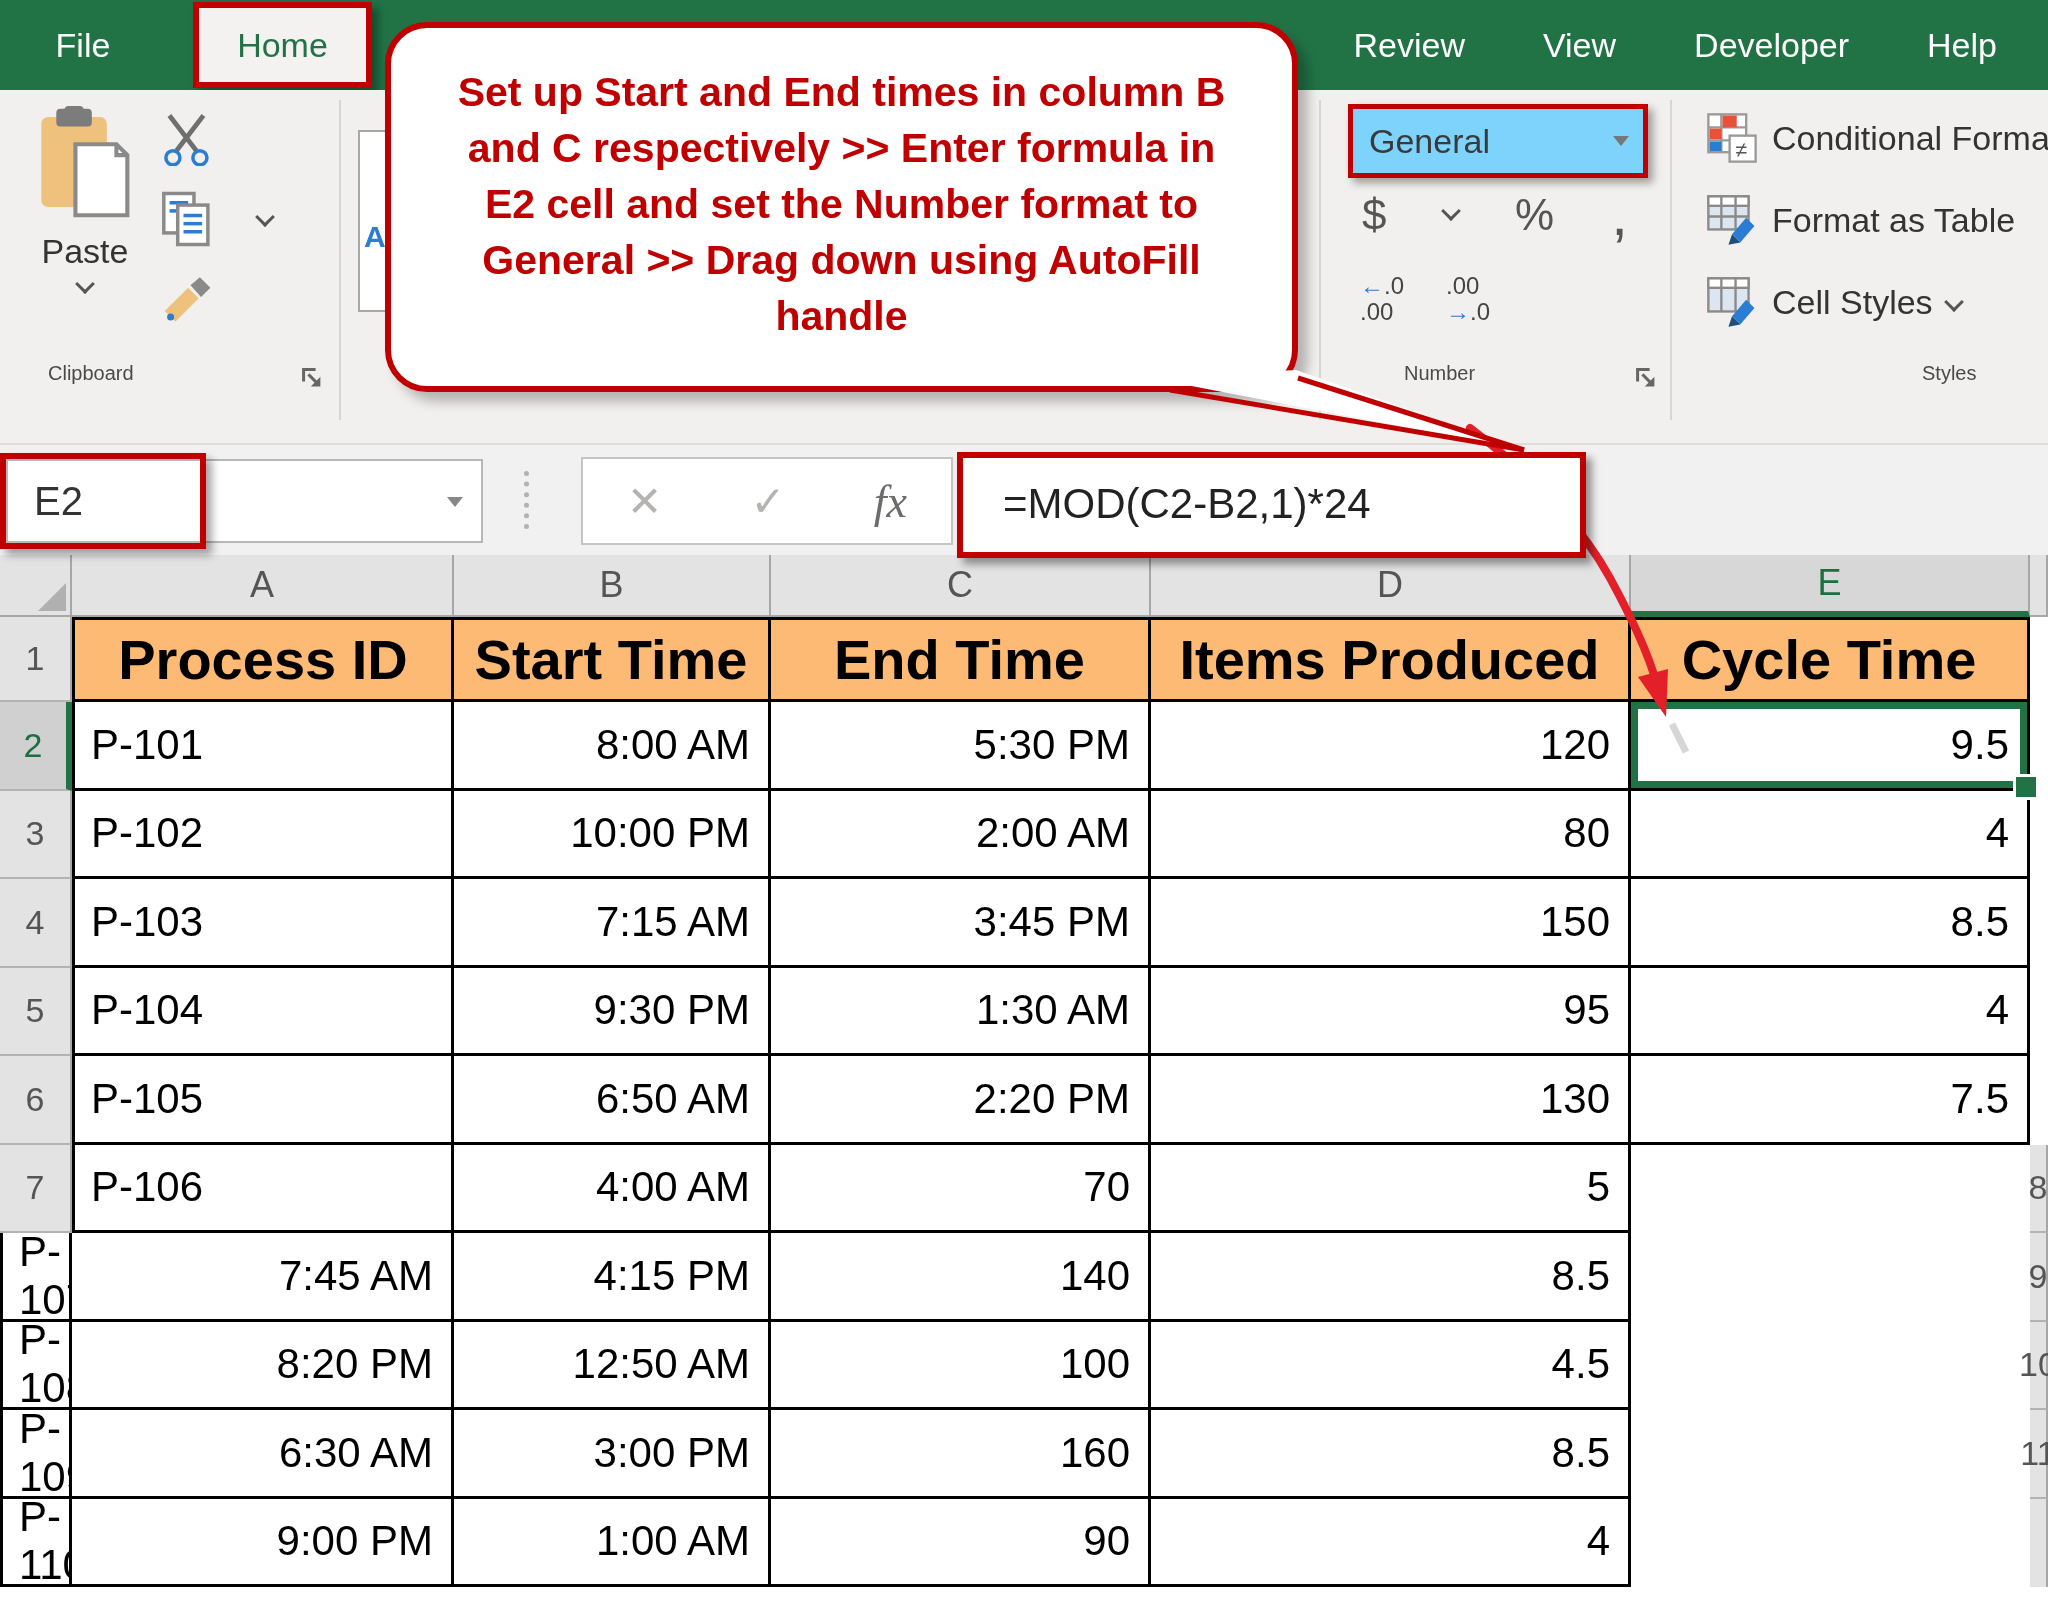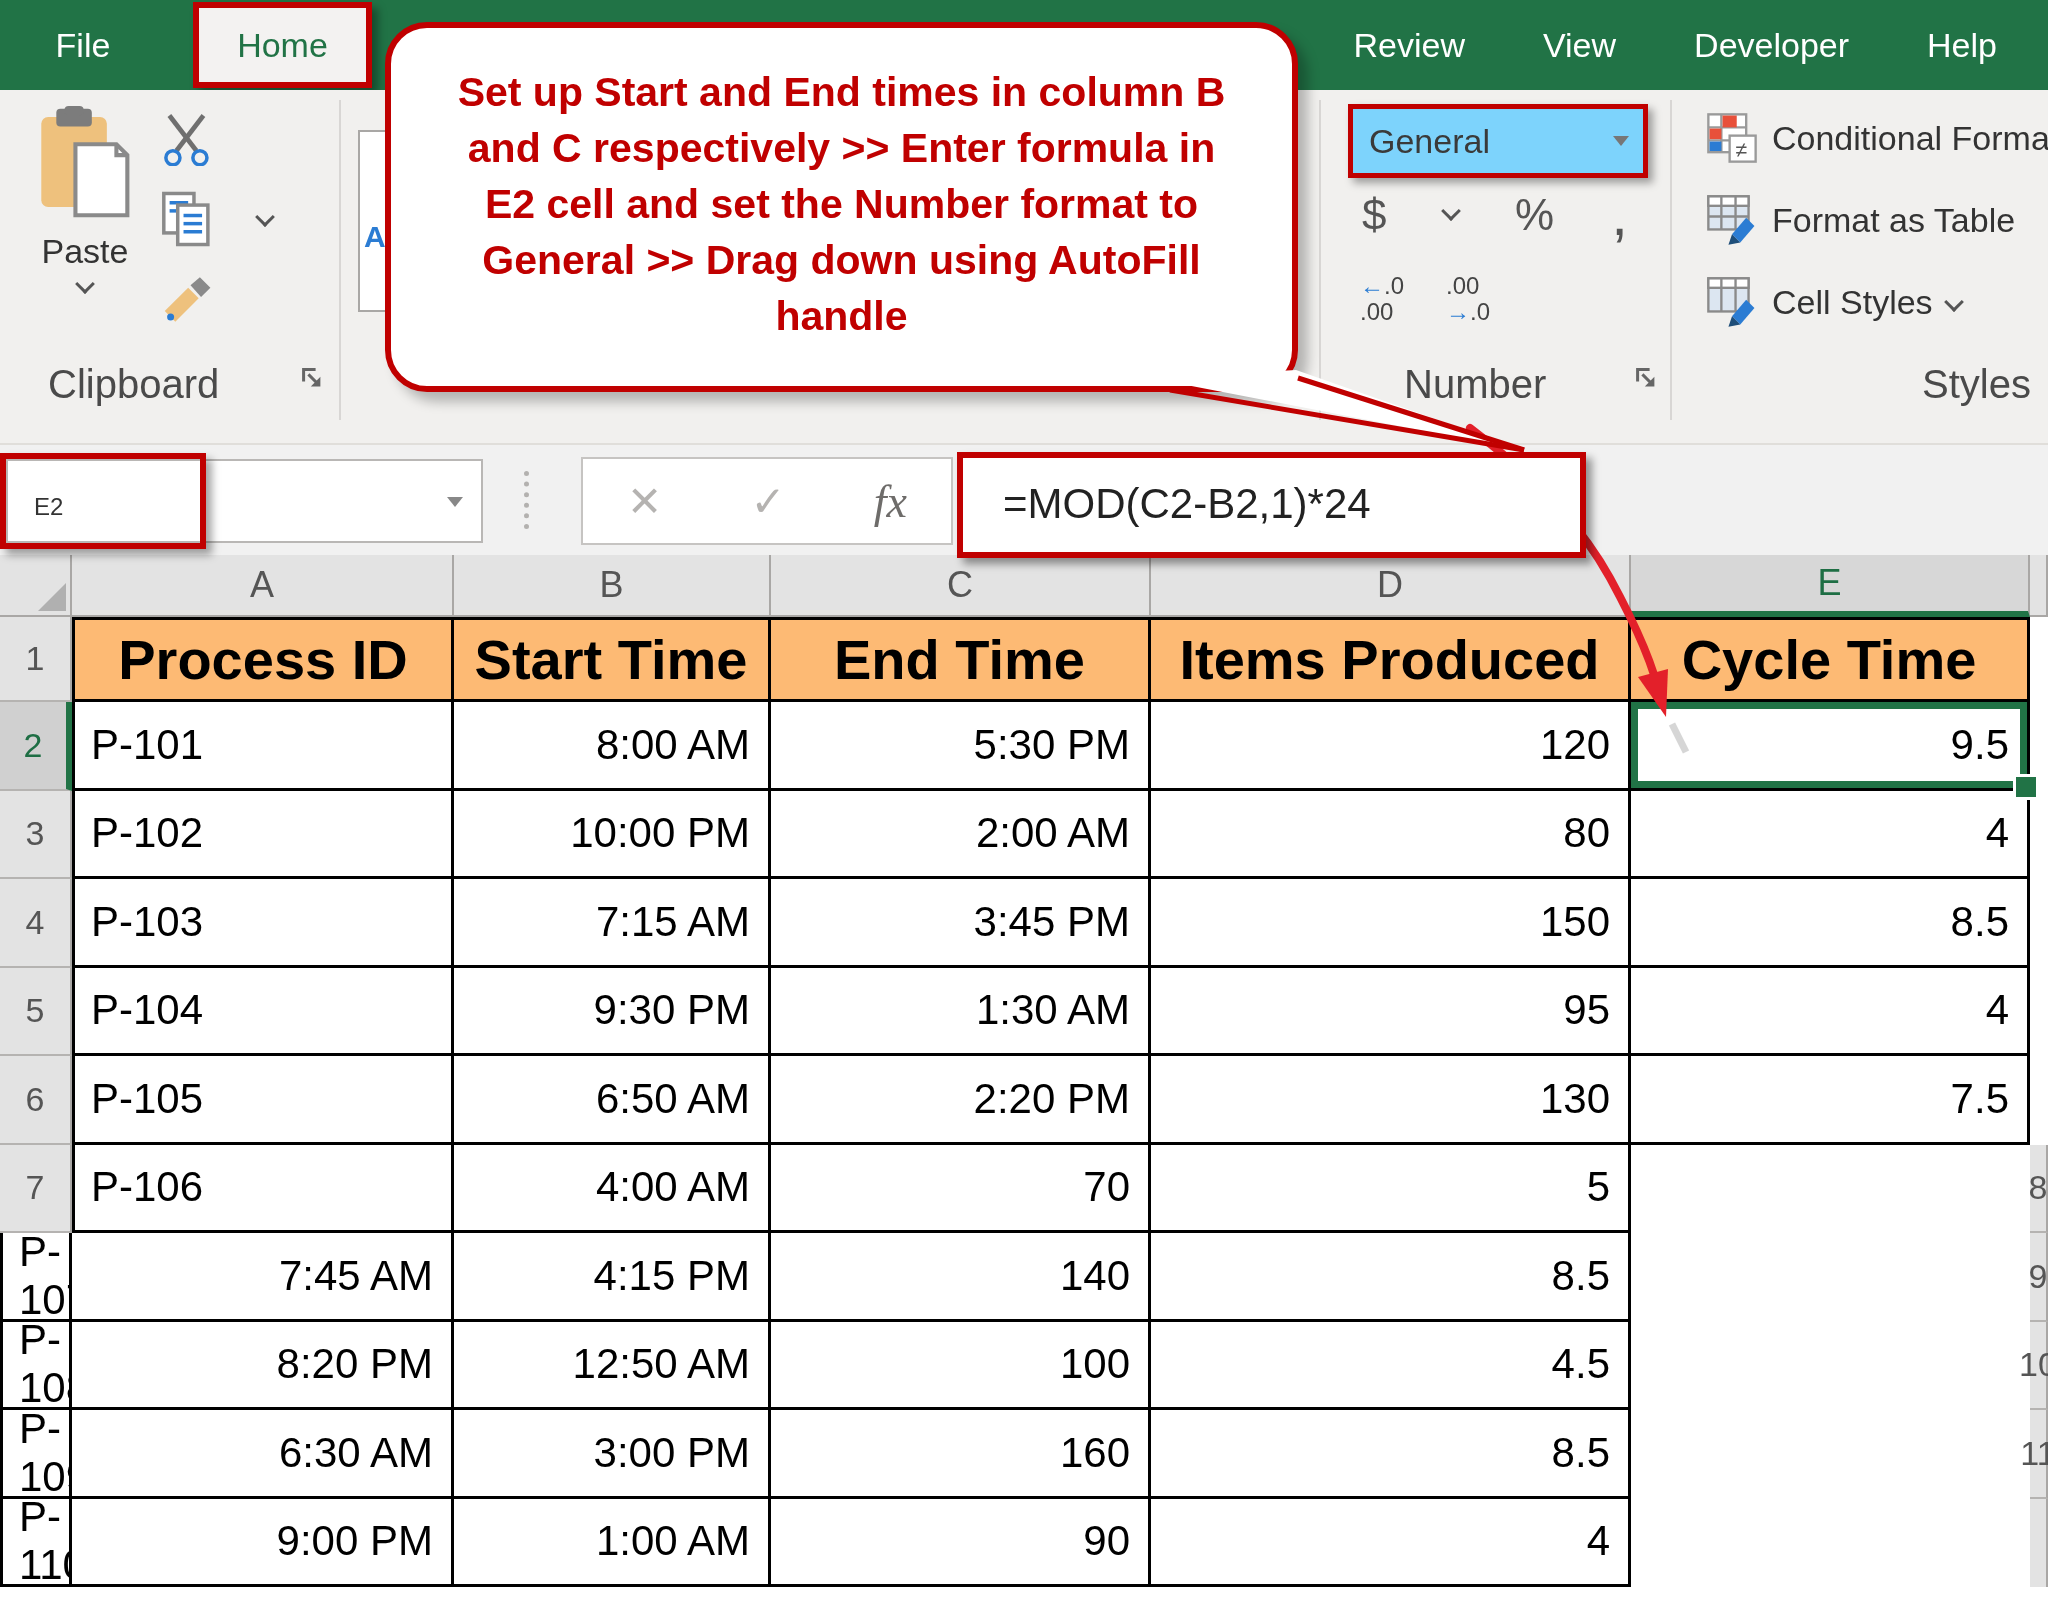--- a/index.html
+++ b/index.html
@@ -12,21 +12,21 @@
   .tab-file{position:absolute;left:28px;top:0;width:110px;}
   .tab-home{position:absolute;left:193px;top:2px;width:179px;height:86px;box-sizing:border-box;
     background:#f3f2f1;color:#217346;border:6px solid #c00000;display:flex;align-items:center;
     justify-content:center;font-size:34px;box-shadow:6px 6px 8px rgba(0,0,0,.35);}
   .tabs-right{position:absolute;right:51px;top:0;height:90px;display:flex;gap:78px;align-items:flex-start;}
 
   
   .ribbon{position:absolute;left:0;top:90px;width:2048px;height:353px;background:#f1f0ee;
     border-bottom:2px solid #e0deda;}
   .vdiv{position:absolute;top:10px;height:320px;width:2px;background:#d8d6d4;}
-  .grplabel{position:absolute;font-size:40px;color:#4a4a4a;}
+  .grplabel{position:absolute;font-size:20px;color:#4a4a4a;}
   .launcher{position:absolute;width:24px;height:24px;}
 
   .paste-btn{position:absolute;left:30px;top:16px;width:110px;text-align:center;}
   .paste-label{font-size:34px;color:#333;margin-top:10px;}
   .chev{display:inline-block;width:11px;height:11px;border-right:3px solid #555;
     border-bottom:3px solid #555;transform:rotate(45deg);}
   .mini{position:absolute;}
 
   .font-fragment{position:absolute;left:358px;top:40px;width:34px;height:178px;background:#fff;
     border:2px solid #a9a7a5;}
@@ -43,21 +43,21 @@
   .decrow{position:absolute;left:1360px;top:183px;display:flex;gap:42px;font-size:24px;color:#444;line-height:26px;}
   .decrow .blue{color:#2b7cd3;font-weight:bold;}
 
   .stylesrow{position:absolute;display:flex;align-items:center;gap:14px;font-size:34px;color:#333;white-space:nowrap;}
 
   
   .fbar{position:absolute;left:0;top:443px;width:2048px;height:112px;background:#f1f1f1;
     border-top:2px solid #e0deda;box-sizing:border-box;}
   .namebox{position:absolute;left:6px;top:14px;width:477px;height:84px;box-sizing:border-box;
     background:#fff;border:2px solid #b9b7b5;}
-  .namebox .nv{position:absolute;left:26px;top:6px;line-height:80px;font-size:24px;color:#333;}
+  .namebox .nv{position:absolute;left:26px;top:0;line-height:80px;font-size:40px;color:#333;}
   .namebox .tri{position:absolute;right:18px;top:36px;border-top-color:#888;}
   .name-red{position:absolute;left:0;top:8px;width:206px;height:96px;box-sizing:border-box;
     border:6px solid #c00000;z-index:25;box-shadow:6px 6px 8px rgba(0,0,0,.35);}
   .dotsep{position:absolute;left:524px;top:26px;height:58px;border-left:5px dotted #b3b1af;}
   .fxbox{position:absolute;left:581px;top:12px;width:372px;height:88px;box-sizing:border-box;
     background:#fff;border:2px solid #c6c4c2;display:flex;align-items:center;justify-content:space-around;}
   .fxbox .xg{font-size:42px;color:#b5b3b1;}
   .fxbox .fx{font-size:46px;color:#6e6c6a;font-family:"Liberation Serif",serif;font-style:italic;}
   .formula-red{position:absolute;left:957px;top:7px;width:629px;height:106px;box-sizing:border-box;
     background:#fff;border:6px solid #c00000;z-index:20;box-shadow:6px 6px 8px rgba(0,0,0,.4);}

